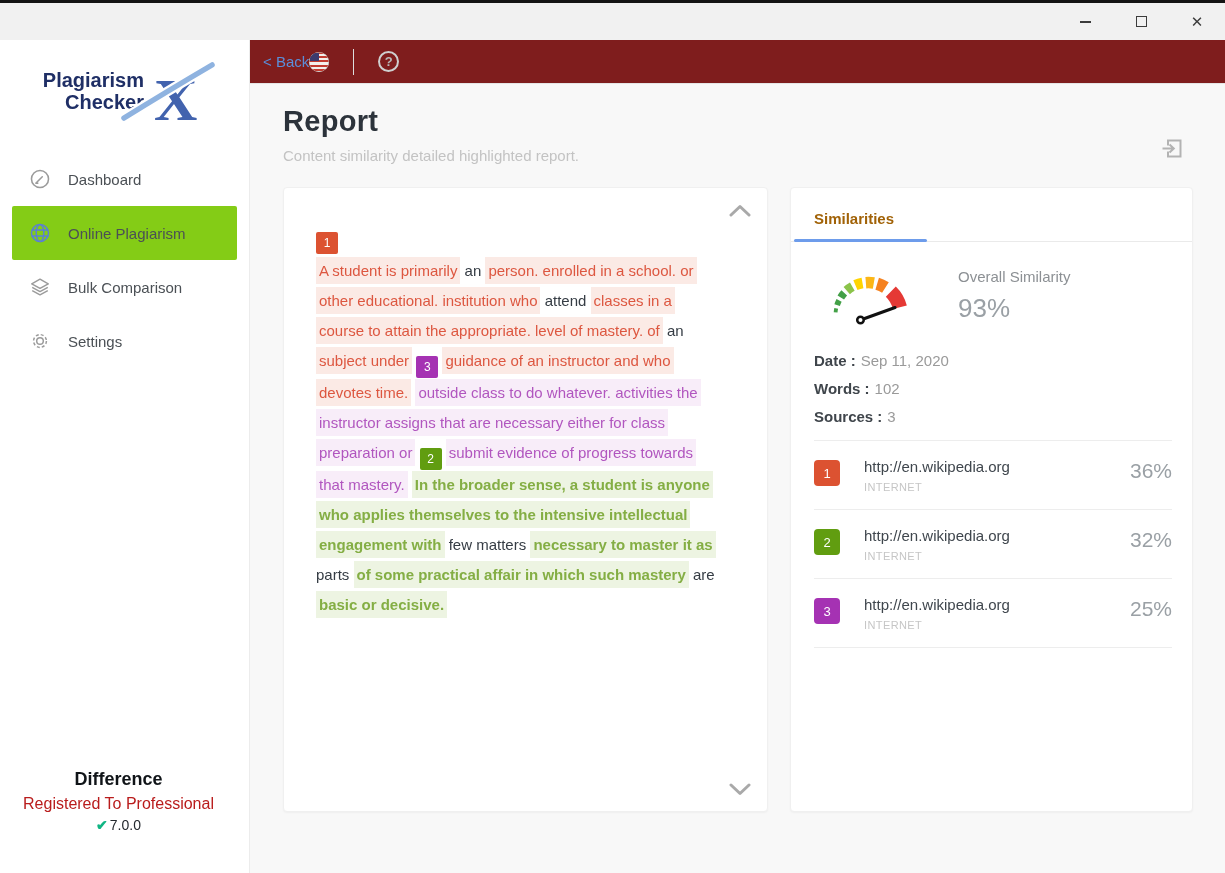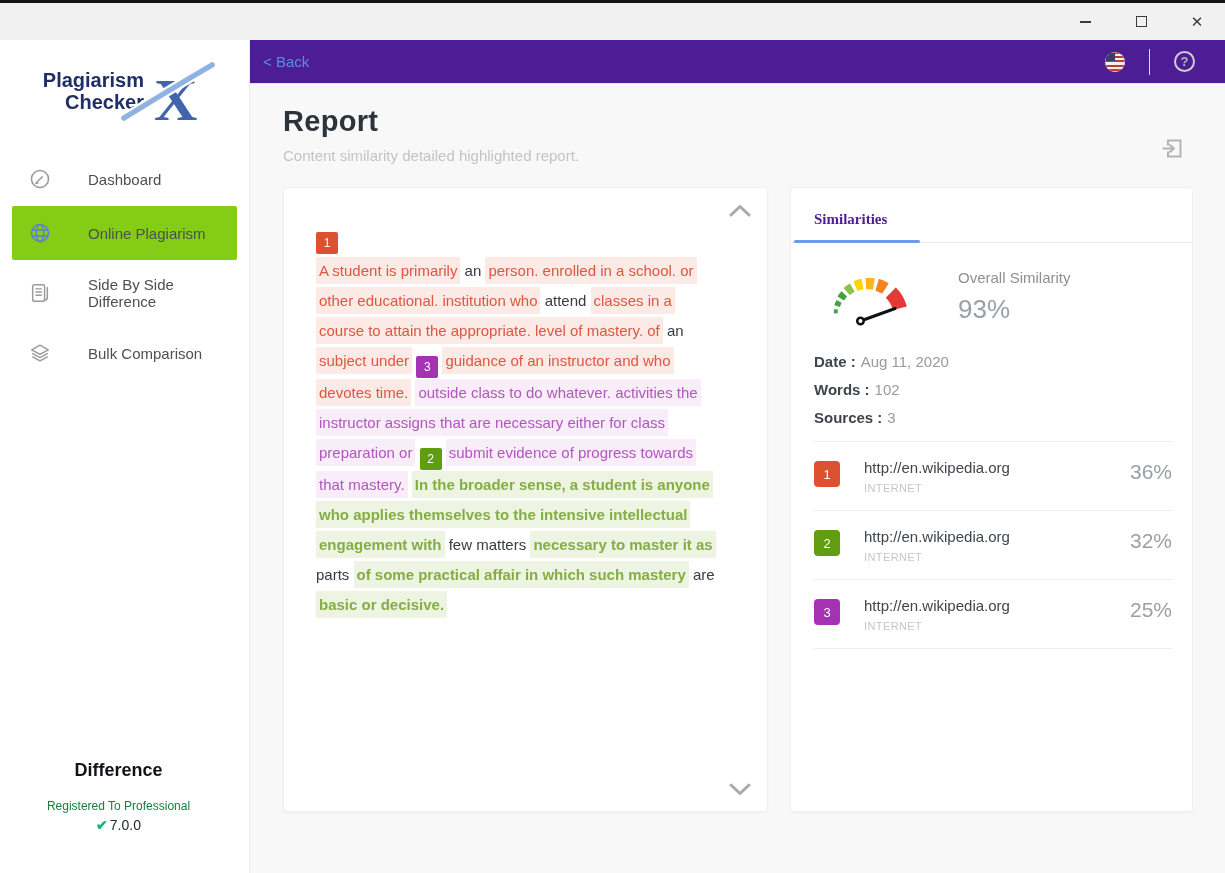--- a/index.html
+++ b/index.html
@@ -18,34 +18,34 @@
   .ic-min{display:block;width:11px;border-top:2px solid #3c3c3c;}
   .ic-max{display:block;width:11px;height:11px;border:1.6px solid #3c3c3c;}
   .ic-close{font-size:15px;line-height:1;color:#3c3c3c;}
 
   .app{display:flex;height:calc(873px - 40px);}
 
   
   .sidebar{width:250px;background:#fff;border-right:1px solid #ececec;position:relative;flex-shrink:0;}
   .logo-wrap{padding:18px 0 4px 36px;}
   .nav{margin-top:16px;}
-  .nav-item{display:flex;align-items:center;margin:0 12px;padding:16px 6px 16px 17px;border-radius:2px;cursor:pointer;gap:20px;}
+  .nav-item{display:flex;align-items:center;margin:0 12px;padding:16px 6px 16px 17px;border-radius:2px;cursor:pointer;}
   .nav-item.selected{background:#84cc16;}
   .nav-icon{width:22px;height:22px;margin-right:17px;display:inline-flex;align-items:center;justify-content:center;flex-shrink:0;}
   .nav-icon svg{display:block;}
   .nav-label{font-size:15px;color:#4b5055;}
   .activation{position:absolute;left:0;right:12px;bottom:40px;text-align:center;}
   .act-title{font-size:18px;font-weight:700;color:#101418;}
-  .act-sub{font-size:12px;color:#15803d;margin-top:18px;}
+  .act-sub{font-size:16px;color:#b91c1c;margin-top:5px;}
   .act-ver{font-size:14px;color:#24292e;margin-top:4px;}
   .act-check{color:#10b583;font-weight:700;margin-right:2px;}
 
   
   .main{flex:1;background:#f8f8f8;display:flex;flex-direction:column;min-width:0;}
-  .main-header{height:44px;background:#4c1d95;border-bottom:1px solid #e5e5e5;display:flex;align-items:center;justify-content:space-between;padding:0 30px 0 13px;flex-shrink:0;}
+  .main-header{height:44px;background:#7f1d1d;border-bottom:1px solid #e5e5e5;display:flex;align-items:center;justify-content:flex-start;padding:0 30px 0 13px;flex-shrink:0;}
   .back-link{color:#5b8ed9;font-size:15px;cursor:pointer;}
   .header-right{display:flex;align-items:center;}
   .flag{width:20px;height:20px;border-radius:50%;position:relative;overflow:hidden;cursor:pointer;
         background:repeating-linear-gradient(180deg,#c23b30 0 2.1px,#f3f0ec 2.1px 4.2px);box-shadow:inset 0 0 0 0.5px #bbb;}
   .flag::before{content:"";position:absolute;left:1px;top:1px;width:9px;height:8px;background:#3c3b6e;}
   .hdr-divider{width:1px;height:26px;background:#ddd;margin:0 24px;}
   .help{width:21px;height:21px;border-radius:50%;border:2px solid #cfcfcf;color:#b9b9b9;font-size:13px;font-weight:700;display:flex;align-items:center;justify-content:center;cursor:pointer;}
 
   .page-head{padding:21px 0 0 33px;position:relative;flex-shrink:0;}
   .page-title{font-size:29px;font-weight:600;color:#2c333b;letter-spacing:.3px;}
@@ -67,21 +67,21 @@
   .badge-s1{background:var(--s1-badge);}
   .badge-s2{background:var(--s2-badge);}
   .badge-s3{background:var(--s3-badge);}
   .doc-text .badge:first-child{margin-bottom:2px;}
   .scroll-up{position:absolute;top:15px;right:15px;cursor:pointer;}
   .scroll-down{position:absolute;bottom:11px;right:15px;cursor:pointer;}
 
   
   .sim-card{flex:1;padding:0 20px 0 23px;min-width:0;}
   .tabs{margin:0 -20px 0 -23px;padding:22px 20px 0 23px;border-bottom:1px solid #eaeaea;}
-  .tab{display:inline-block;position:relative;font-size:15px;font-weight:600;color:#4c1d95;padding-bottom:14px;cursor:pointer;font-family:Liberation Serif, serif;}
+  .tab{display:inline-block;position:relative;font-size:15px;font-weight:600;color:#a16207;padding-bottom:14px;cursor:pointer;}
   .tab::after{content:"";position:absolute;left:-20px;right:-33px;bottom:-1px;height:3px;background:var(--accent-blue);border-radius:2px;}
   .overall{display:flex;align-items:center;padding:17px 0 6px 0;}
   .gauge{margin-left:10px;flex-shrink:0;}
   .overall-text{margin-left:38px;}
   .overall-label{font-size:15px;color:#8c9094;}
   .overall-value{font-size:26px;color:#9aa0a5;margin-top:8px;}
   .meta{padding:13px 0 4px 0;border-bottom:1px solid #ededed;}
   .meta-row{font-size:15px;margin-bottom:11px;}
   .meta-label{font-weight:700;color:#3f454b;}
   .meta-value{color:#9a9a9a;margin-left:5px;}
@@ -137,42 +137,41 @@
     <span class="nav-icon">
             <svg width="22" height="22" viewBox="0 0 24 24" fill="none" stroke="#5b7fd6" stroke-width="1.6">
               <circle cx="12" cy="12" r="9.3"></circle>
               <ellipse cx="12" cy="12" rx="4.2" ry="9.3"></ellipse>
               <path d="M3 8.8 h18 M3 15.2 h18"></path>
             </svg>
           </span>
     <span class="nav-label">Online Plagiarism</span>
   </div>
 
-  <div class="nav-item">
-    <span class="nav-icon">
-            <svg width="22" height="22" viewBox="0 0 24 24" fill="none" stroke="#9b9b9b" stroke-width="1.6">
-              <rect x="4" y="3" width="13" height="18" rx="2"></rect>
-              <path d="M7 7.5 h7 M7 11 h7 M7 14.5 h7"></path>
-              <path d="M20 6 v11 a3 3 0 0 1 -3 3" stroke-linecap="round"></path>
-            </svg>
-          </span>
-    <span class="nav-label">Side By Side Difference</span>
-  </div>
 
   <div class="nav-item">
     <span class="nav-icon">
             <svg width="22" height="22" viewBox="0 0 24 24" fill="none" stroke="#9b9b9b" stroke-width="1.6" stroke-linejoin="round">
               <path d="M12 3.5 L21 8.5 L12 13.5 L3 8.5 Z"></path>
               <path d="M3.5 12.5 L12 17 L20.5 12.5"></path>
               <path d="M3.5 16 L12 20.5 L20.5 16"></path>
             </svg>
           </span>
     <span class="nav-label">Bulk Comparison</span>
   </div>
 
+  <div class="nav-item">
+    <span class="nav-icon">
+            <svg width="22" height="22" viewBox="0 0 24 24" fill="none" stroke="#9b9b9b" stroke-width="1.6">
+              <circle cx="12" cy="12" r="3.6"></circle>
+              <circle cx="12" cy="12" r="7" stroke-dasharray="3.2 2.3"></circle>
+            </svg>
+          </span>
+    <span class="nav-label">Settings</span>
+  </div>
 </div>
     <div class="activation">
       <div class="act-title">Difference</div>
       <div class="act-sub">Registered To Professional</div>
       <div class="act-ver"><span class="act-check">✔</span><span>7.0.0</span></div>
     </div>
   </div>
 
   <div class="main">
     <div class="main-header">
@@ -228,21 +227,21 @@
             <line x1="38" y1="63" x2="74" y2="50" stroke="#111" stroke-width="3.2" stroke-linecap="round"></line>
             <circle cx="38" cy="63" r="3.4" fill="#fff" stroke="#111" stroke-width="2.6"></circle>
           </svg>
           <div class="overall-text">
             <div class="overall-label">Overall Similarity</div>
             <div class="overall-value">93%</div>
           </div>
         </div>
         <div class="meta">
   <div class="meta-row">
-    <span class="meta-label">Date :</span><span class="meta-value">Aug 11, 2020</span>
+    <span class="meta-label">Date :</span><span class="meta-value">Sep 11, 2020</span>
   </div>
 
   <div class="meta-row">
     <span class="meta-label">Words :</span><span class="meta-value">102</span>
   </div>
 
   <div class="meta-row">
     <span class="meta-label">Sources :</span><span class="meta-value">3</span>
   </div>
 </div>

